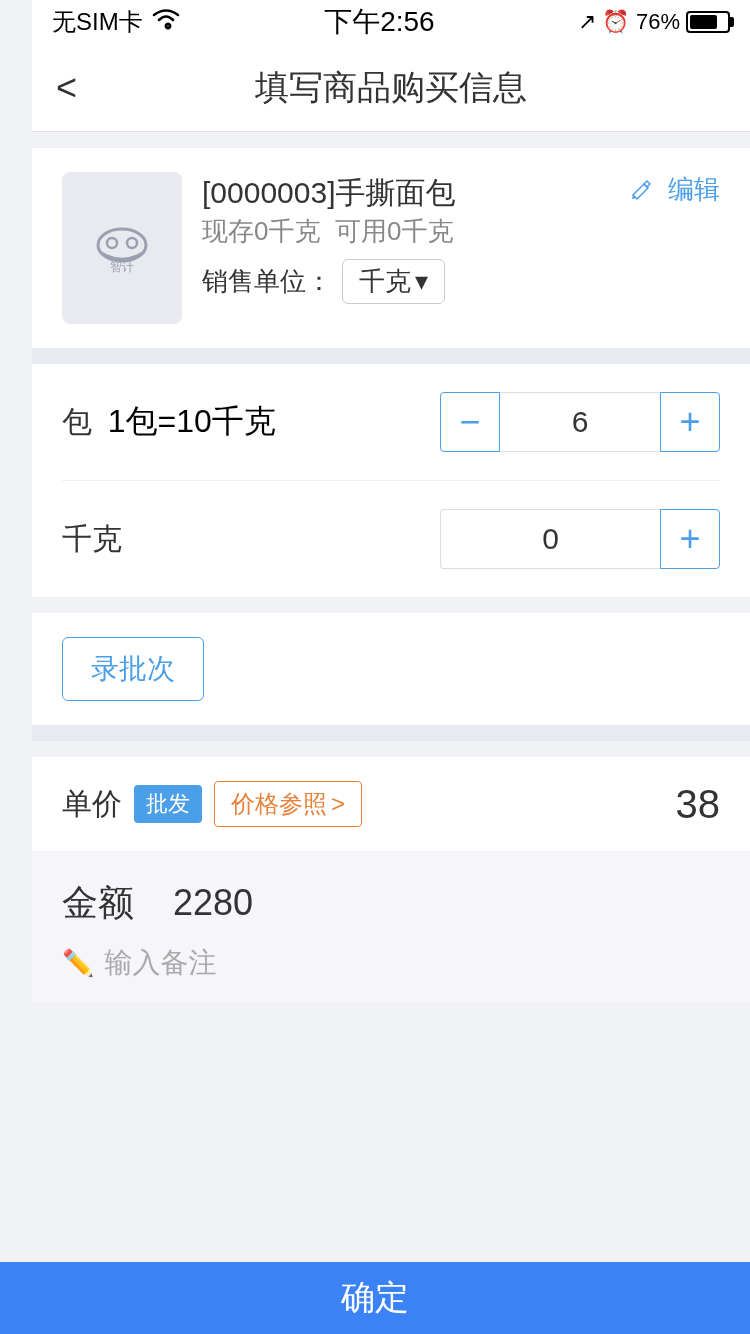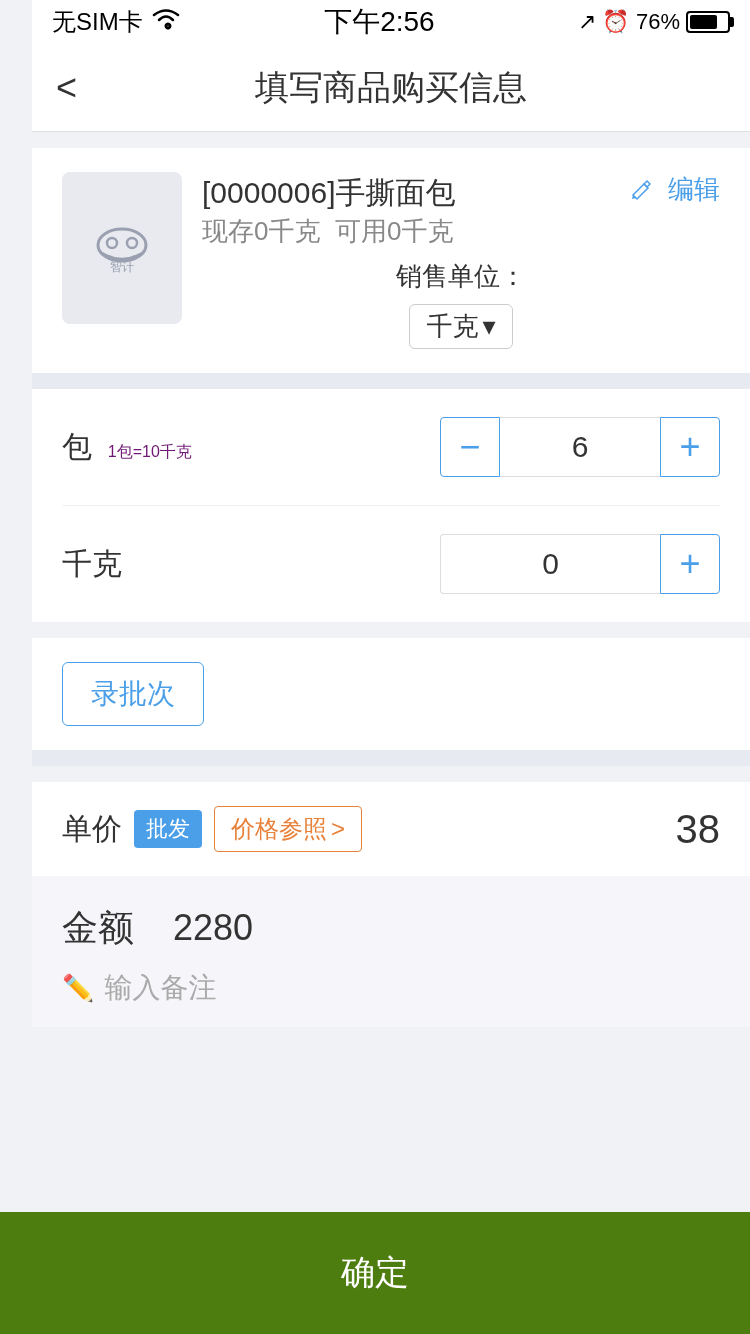--- a/index.html
+++ b/index.html
@@ -84,21 +84,21 @@
       justify-content: center;
       flex-shrink: 0;
       color: #9aa0b0;
       font-size: 40px;
     }
     .product-info { flex: 1; }
     .product-name { font-size: 30px; color: #333; font-weight: 500; line-height: 1.4; }
     .product-stock { font-size: 26px; color: #888; }
     .product-unit {
       display: flex; align-items: center; gap: 10px;
-      font-size: 26px; color: #333; margin-top: 10px; flex-direction: column;
+      font-size: 26px; color: #333; margin-top: 10px;
     }
     .unit-select {
       border: 1px solid #ccc; border-radius: 6px;
       padding: 4px 16px; font-size: 26px; color: #333;
       background: #fff; display: flex; align-items: center; gap: 4px;
     }
     .edit-btn {
       color: #4a9fe8;
       font-size: 26px;
       display: flex; align-items: center; gap: 12px;
@@ -119,21 +119,21 @@
       padding: 0 30px;
     }
     .quantity-row {
       display: flex;
       align-items: center;
       justify-content: space-between;
       padding: 28px 0;
       border-bottom: 1px solid #f0f0f0;
     }
     .quantity-row:last-child { border-bottom: none; }
-    .quantity-hint { font-size: 16px; color: #701a75; margin-left: 8px; }
+    .quantity-hint { font-size: 32px; color: #000000; margin-left: 8px; }
     .quantity-controls {
       display: flex; align-items: center; gap: 0;
     }
     .qty-btn {
       width: 60px; height: 60px;
       border: 1px solid #4a9fe8; background: #fff;
       color: #4a9fe8; font-size: 36px;
       display: flex; align-items: center; justify-content: center;
       cursor: pointer; border-radius: 4px;
     }
@@ -213,22 +213,22 @@
     .note-row {
       display: flex; align-items: center; gap: 10px;
       color: #aaa; font-size: 28px;
     }
     .pencil-icon { font-size: 26px; color: #aaa; }
 
     
     .confirm-btn {
       position: fixed;
       bottom: 0; left: 0;
-      width: 750px; height: 122px;
-      background: #4d7c0f;
+      width: 750px; height: 72px;
+      background: #3b82f6;
       color: #fff;
       font-size: 34px;
       border: none;
       cursor: pointer;
       display: flex; align-items: center; justify-content: center;
     }
 
     .content-area {
       padding-bottom: 100px;
       padding-left: 32px;
@@ -272,21 +272,21 @@
         <ellipse cx="30" cy="22" rx="24" ry="16" fill="none" stroke="#9aa0b0" stroke-width="3"></ellipse>
         <circle cx="20" cy="20" r="5" fill="none" stroke="#9aa0b0" stroke-width="2.5"></circle>
         <circle cx="40" cy="20" r="5" fill="none" stroke="#9aa0b0" stroke-width="2.5"></circle>
         <path d="M10 30 Q30 42 50 30" fill="none" stroke="#9aa0b0" stroke-width="2.5"></path>
         <text x="30" y="48" text-anchor="middle" font-size="12" fill="#9aa0b0">智计</text>
       </svg>
     </div>
     <div class="product-info">
       <div class="product-header">
         <span class="product-name">
-          <span>[0000006]</span><span>手撕面包</span>
+          <span>[0000003]</span><span>手撕面包</span>
         </span>
         <span class="edit-btn">
           <svg width="22" height="22" viewBox="0 0 22 22" style="margin-right:4px">
             <path d="M3 16 L14 5 L18 9 L7 20 Z" fill="none" stroke="#4a9fe8" stroke-width="1.5"></path>
             <path d="M14 5 L17 2 L20 5 L17 8 Z" fill="none" stroke="#4a9fe8" stroke-width="1.5"></path>
             <path d="M3 16 L2 20 L6 19 Z" fill="#4a9fe8"></path>
           </svg>
           <span>编辑</span>
         </span>
       </div>

